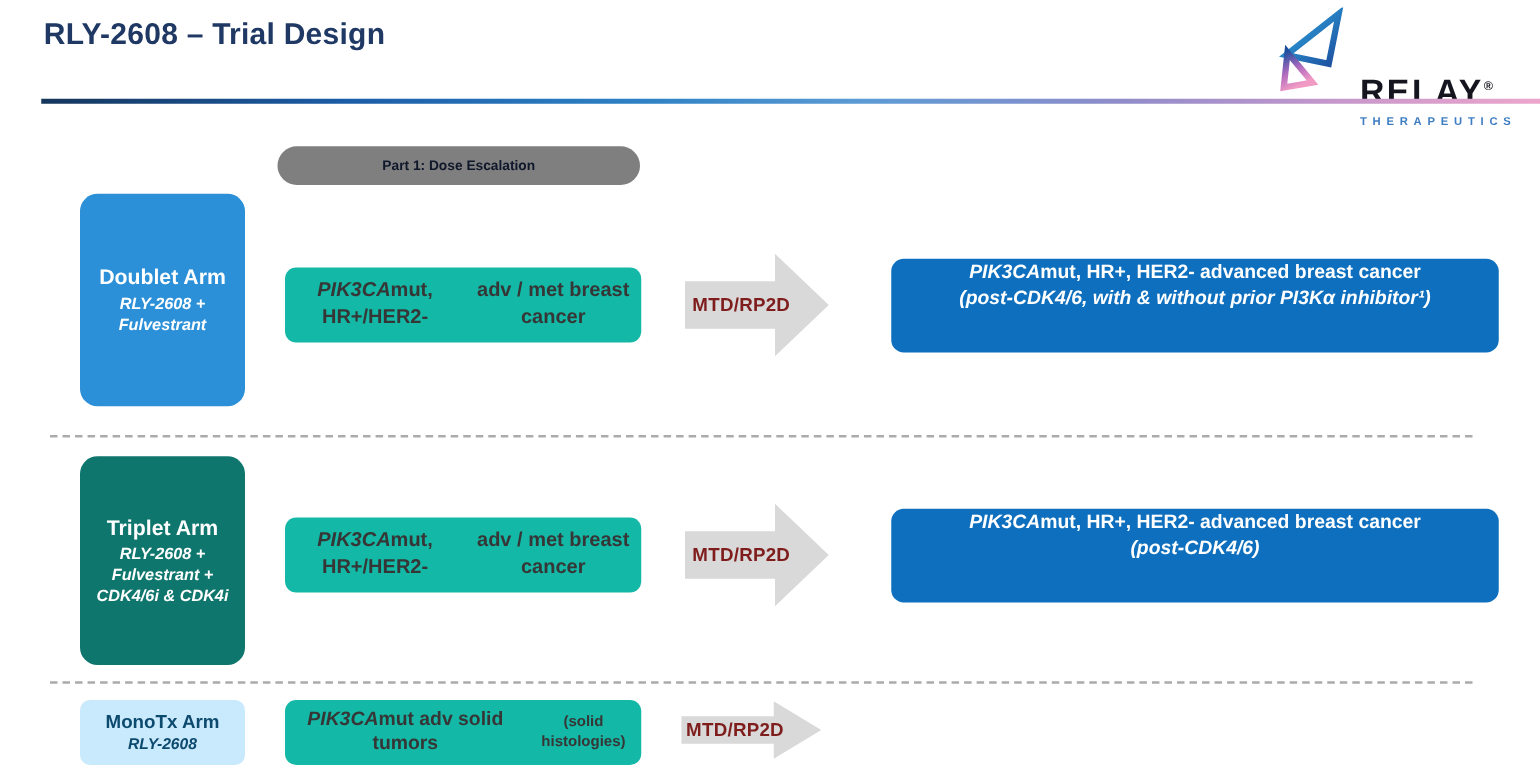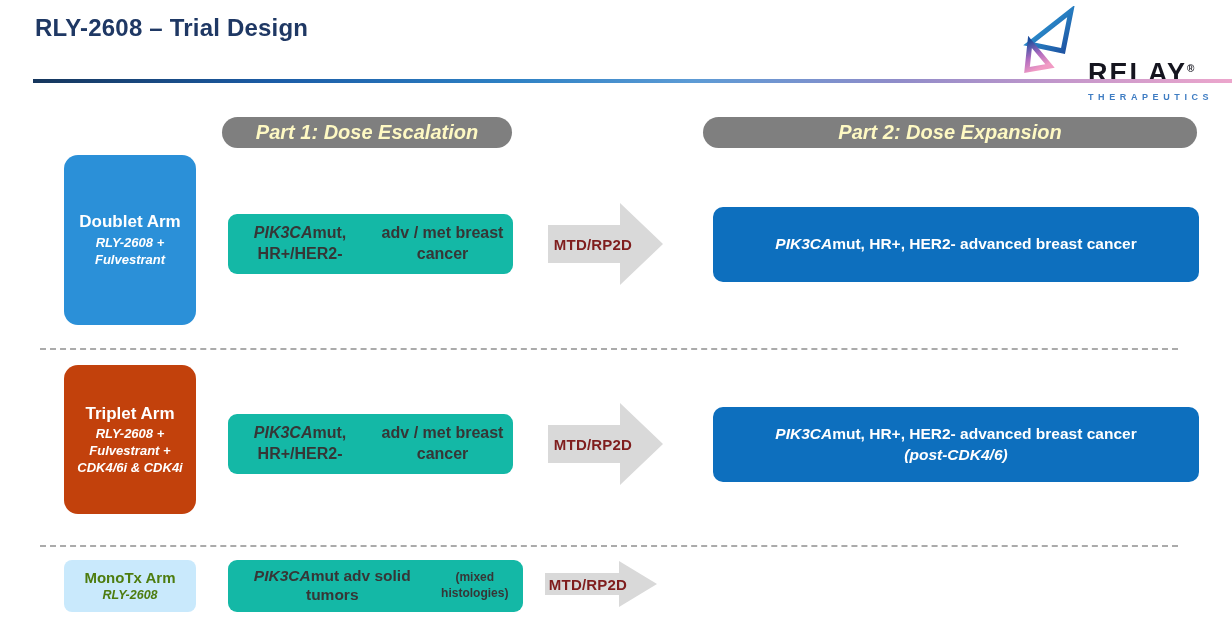--- a/index.html
+++ b/index.html
@@ -19,66 +19,66 @@
   }
   .logo{position:absolute;right:10px;top:4px;width:210px;height:70px;}
   .logo-glyph{position:absolute;left:8px;top:2px;}
   .logo-text{position:absolute;left:76px;top:16px;}
   .logo-brand{font-size:27px;font-weight:bold;color:#15151F;letter-spacing:2px;line-height:1;margin-top:40px;}
   .logo-reg{font-size:10px;vertical-align:super;letter-spacing:0;}
   .logo-sub{font-size:9px;font-weight:bold;color:#3F7DC3;letter-spacing:4.6px;margin-top:5px;}
   
   .pill{
     position:absolute;height:31px;background:#7F7F7F;border-radius:16px;
-    color:#fef9c3;font-weight:bold;font-size:20px;display:flex;align-items:center;justify-content:center;font-style:italic;
+    color:#0f172a;font-weight:bold;font-size:11px;display:flex;align-items:center;justify-content:center;
   }
   .pill1{left:222px;top:117px;width:290px;}
   .pill2{left:703px;top:117px;width:494px;}
   
   .arm{
     position:absolute;left:64px;width:132px;border-radius:14px;
     display:flex;flex-direction:column;align-items:center;justify-content:center;
     text-align:center;color:#fff;padding:4px;box-sizing:border-box;
   }
   .arm-0{top:155px;height:170px;background:#2B90D8;}
-  .arm-1{top:365px;height:149px;background:#c2410c;}
-  .arm-2{top:560px;height:52px;background:#C9E9FC;color:#4d7c0f;border-radius:8px;}
+  .arm-1{top:365px;height:167px;background:#0f766e;}
+  .arm-2{top:560px;height:52px;background:#C9E9FC;color:#0c4a6e;border-radius:8px;}
   .arm-title{font-size:17px;font-weight:bold;line-height:1.25;}
   .arm-sub{font-size:13px;font-weight:bold;font-style:italic;line-height:1.3;white-space:pre-line;margin-top:2px;}
   .arm-2 .arm-title{font-size:15px;}
   .arm-2 .arm-sub{font-size:12.5px;margin-top:0;}
   
   .esc{
     position:absolute;left:228px;width:285px;background:#14b8a6;border-radius:9px;
     display:flex;flex-direction:row;align-items:center;justify-content:center;
     text-align:center;color:#363636;font-weight:bold;
   }
   .esc-0{top:214px;height:60px;}
   .esc-1{top:414px;height:60px;}
-  .esc-2{top:560px;height:52px;padding-left:10px;}
+  .esc-2{top:560px;height:52px;}
   .esc .l1{font-size:16px;line-height:1.3;}
   .esc .l2{font-size:16px;line-height:1.3;}
   .esc-2 .l1{font-size:15.5px;line-height:1.2;}
   .esc-2 .l2{font-size:12px;line-height:1.3;}
   
   .arrow{position:absolute;}
   .arrow-0{left:548px;top:203px;width:115px;height:82px;}
   .arrow-1{left:548px;top:403px;width:115px;height:82px;}
   .arrow-2{left:545px;top:561px;width:112px;height:46px;}
   .arrow svg{position:absolute;left:0;top:0;}
   .arrow-label{
     position:absolute;left:2px;top:0;height:100%;width:86px;
     display:flex;align-items:center;justify-content:center;
     font-size:15px;font-weight:bold;color:#7f1d1d;letter-spacing:0.2px;
   }
   .arrow-2 .arrow-label{width:82px;}
   
   .exp{
     position:absolute;left:713px;width:486px;background:#0D6FBE;border-radius:10px;
-    display:flex;flex-direction:column;align-items:center;justify-content:center;
+    display:flex;flex-direction:column;align-items:center;
     text-align:center;color:#fff;font-weight:bold;
   }
   .exp-0{top:207px;height:75px;}
   .exp-1{top:407px;height:75px;}
   .exp-2{top:560px;height:52px;}
   .exp .l1{font-size:15.5px;line-height:1.45;}
   .exp .l2{font-size:15.5px;line-height:1.35;font-style:italic;}
   .exp-2 .l1{font-size:15px;line-height:1.3;}
   .exp-2 .l2{font-size:14.5px;line-height:1.35;}
   .it{font-style:italic;}
@@ -115,39 +115,39 @@
     </svg>
     <div class="logo-text">
       <div class="logo-brand"><span>RELAY</span><span class="logo-reg">®</span></div>
       <div class="logo-sub">THERAPEUTICS</div>
     </div>
   </div>
 
   <div class="divider"></div>
 
   <div class="pill pill1">Part 1: Dose Escalation</div>
-  <div class="pill pill2">Part 2: Dose Expansion</div>
 
   <div class="arm arm-0">
     <div class="arm-title">Doublet Arm</div>
     <div class="arm-sub">RLY-2608 +
 Fulvestrant</div>
   </div>
   <div class="esc esc-0">
     <div class="l1"><span class="it">PIK3CA</span><span>mut, HR+/HER2-</span></div>
     <div class="l2">adv / met breast cancer</div>
   </div>
   <div class="arrow arrow-0">
     <svg width="115" height="82" viewBox="0 0 115 82">
       <polygon points="0,22 72,22 72,0 115,41 72,82 72,60 0,60" fill="#D9D9D9"></polygon>
     </svg>
     <span class="arrow-label">MTD/RP2D</span>
   </div>
   <div class="exp exp-0">
     <div class="l1"><span class="it">PIK3CA</span><span>mut, HR+, HER2- advanced breast cancer</span></div>
+    <div class="l2">(post-CDK4/6, with &amp; without prior PI3Kα inhibitor¹)</div>
   </div>
 
   <div class="dash dash-0"></div>
 
   <div class="arm arm-1">
     <div class="arm-title">Triplet Arm</div>
     <div class="arm-sub">RLY-2608 +
 Fulvestrant +
 CDK4/6i &amp; CDK4i</div>
   </div>
@@ -167,21 +167,21 @@
   </div>
 
   <div class="dash dash-1"></div>
 
   <div class="arm arm-2">
     <div class="arm-title">MonoTx Arm</div>
     <div class="arm-sub">RLY-2608</div>
   </div>
   <div class="esc esc-2">
     <div class="l1"><span class="it">PIK3CA</span><span>mut adv solid tumors</span></div>
-    <div class="l2">(mixed histologies)</div>
+    <div class="l2">(solid histologies)</div>
   </div>
   <div class="arrow arrow-2">
     <svg width="112" height="46" viewBox="0 0 112 46">
       <polygon points="0,12 74,12 74,0 112,23 74,46 74,34 0,34" fill="#D9D9D9"></polygon>
     </svg>
     <span class="arrow-label">MTD/RP2D</span>
   </div>
 
 </div>
 

